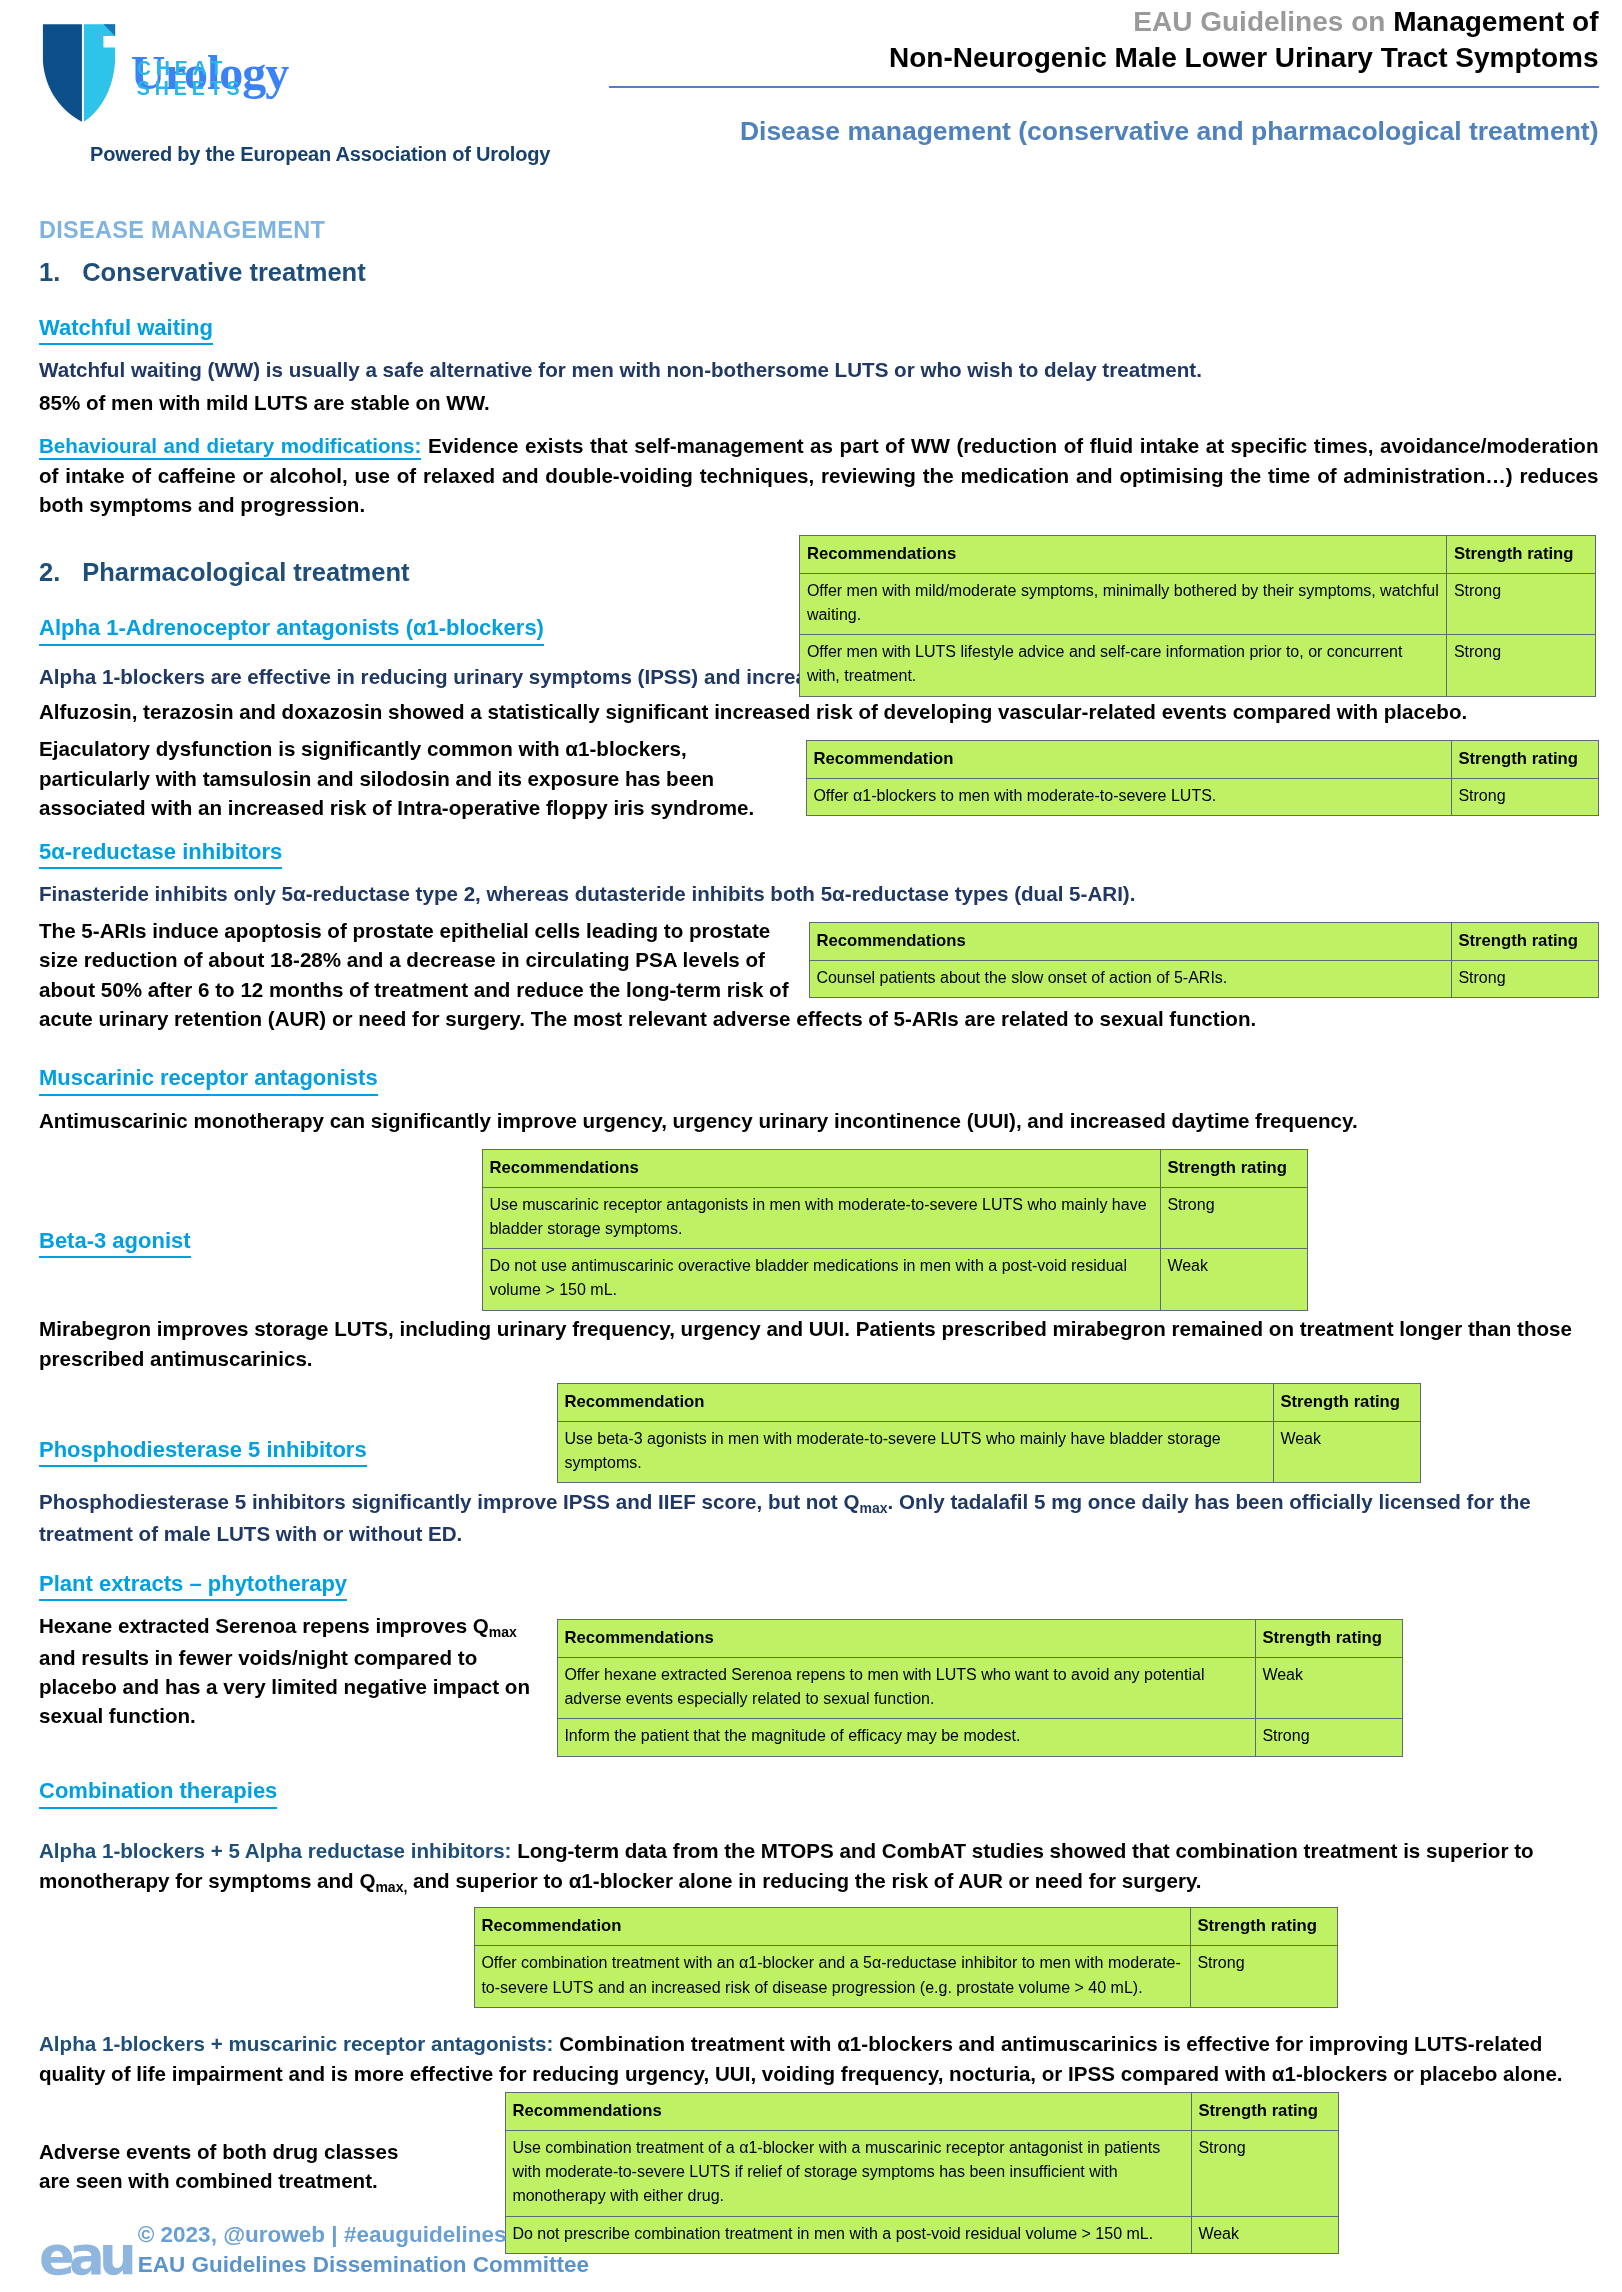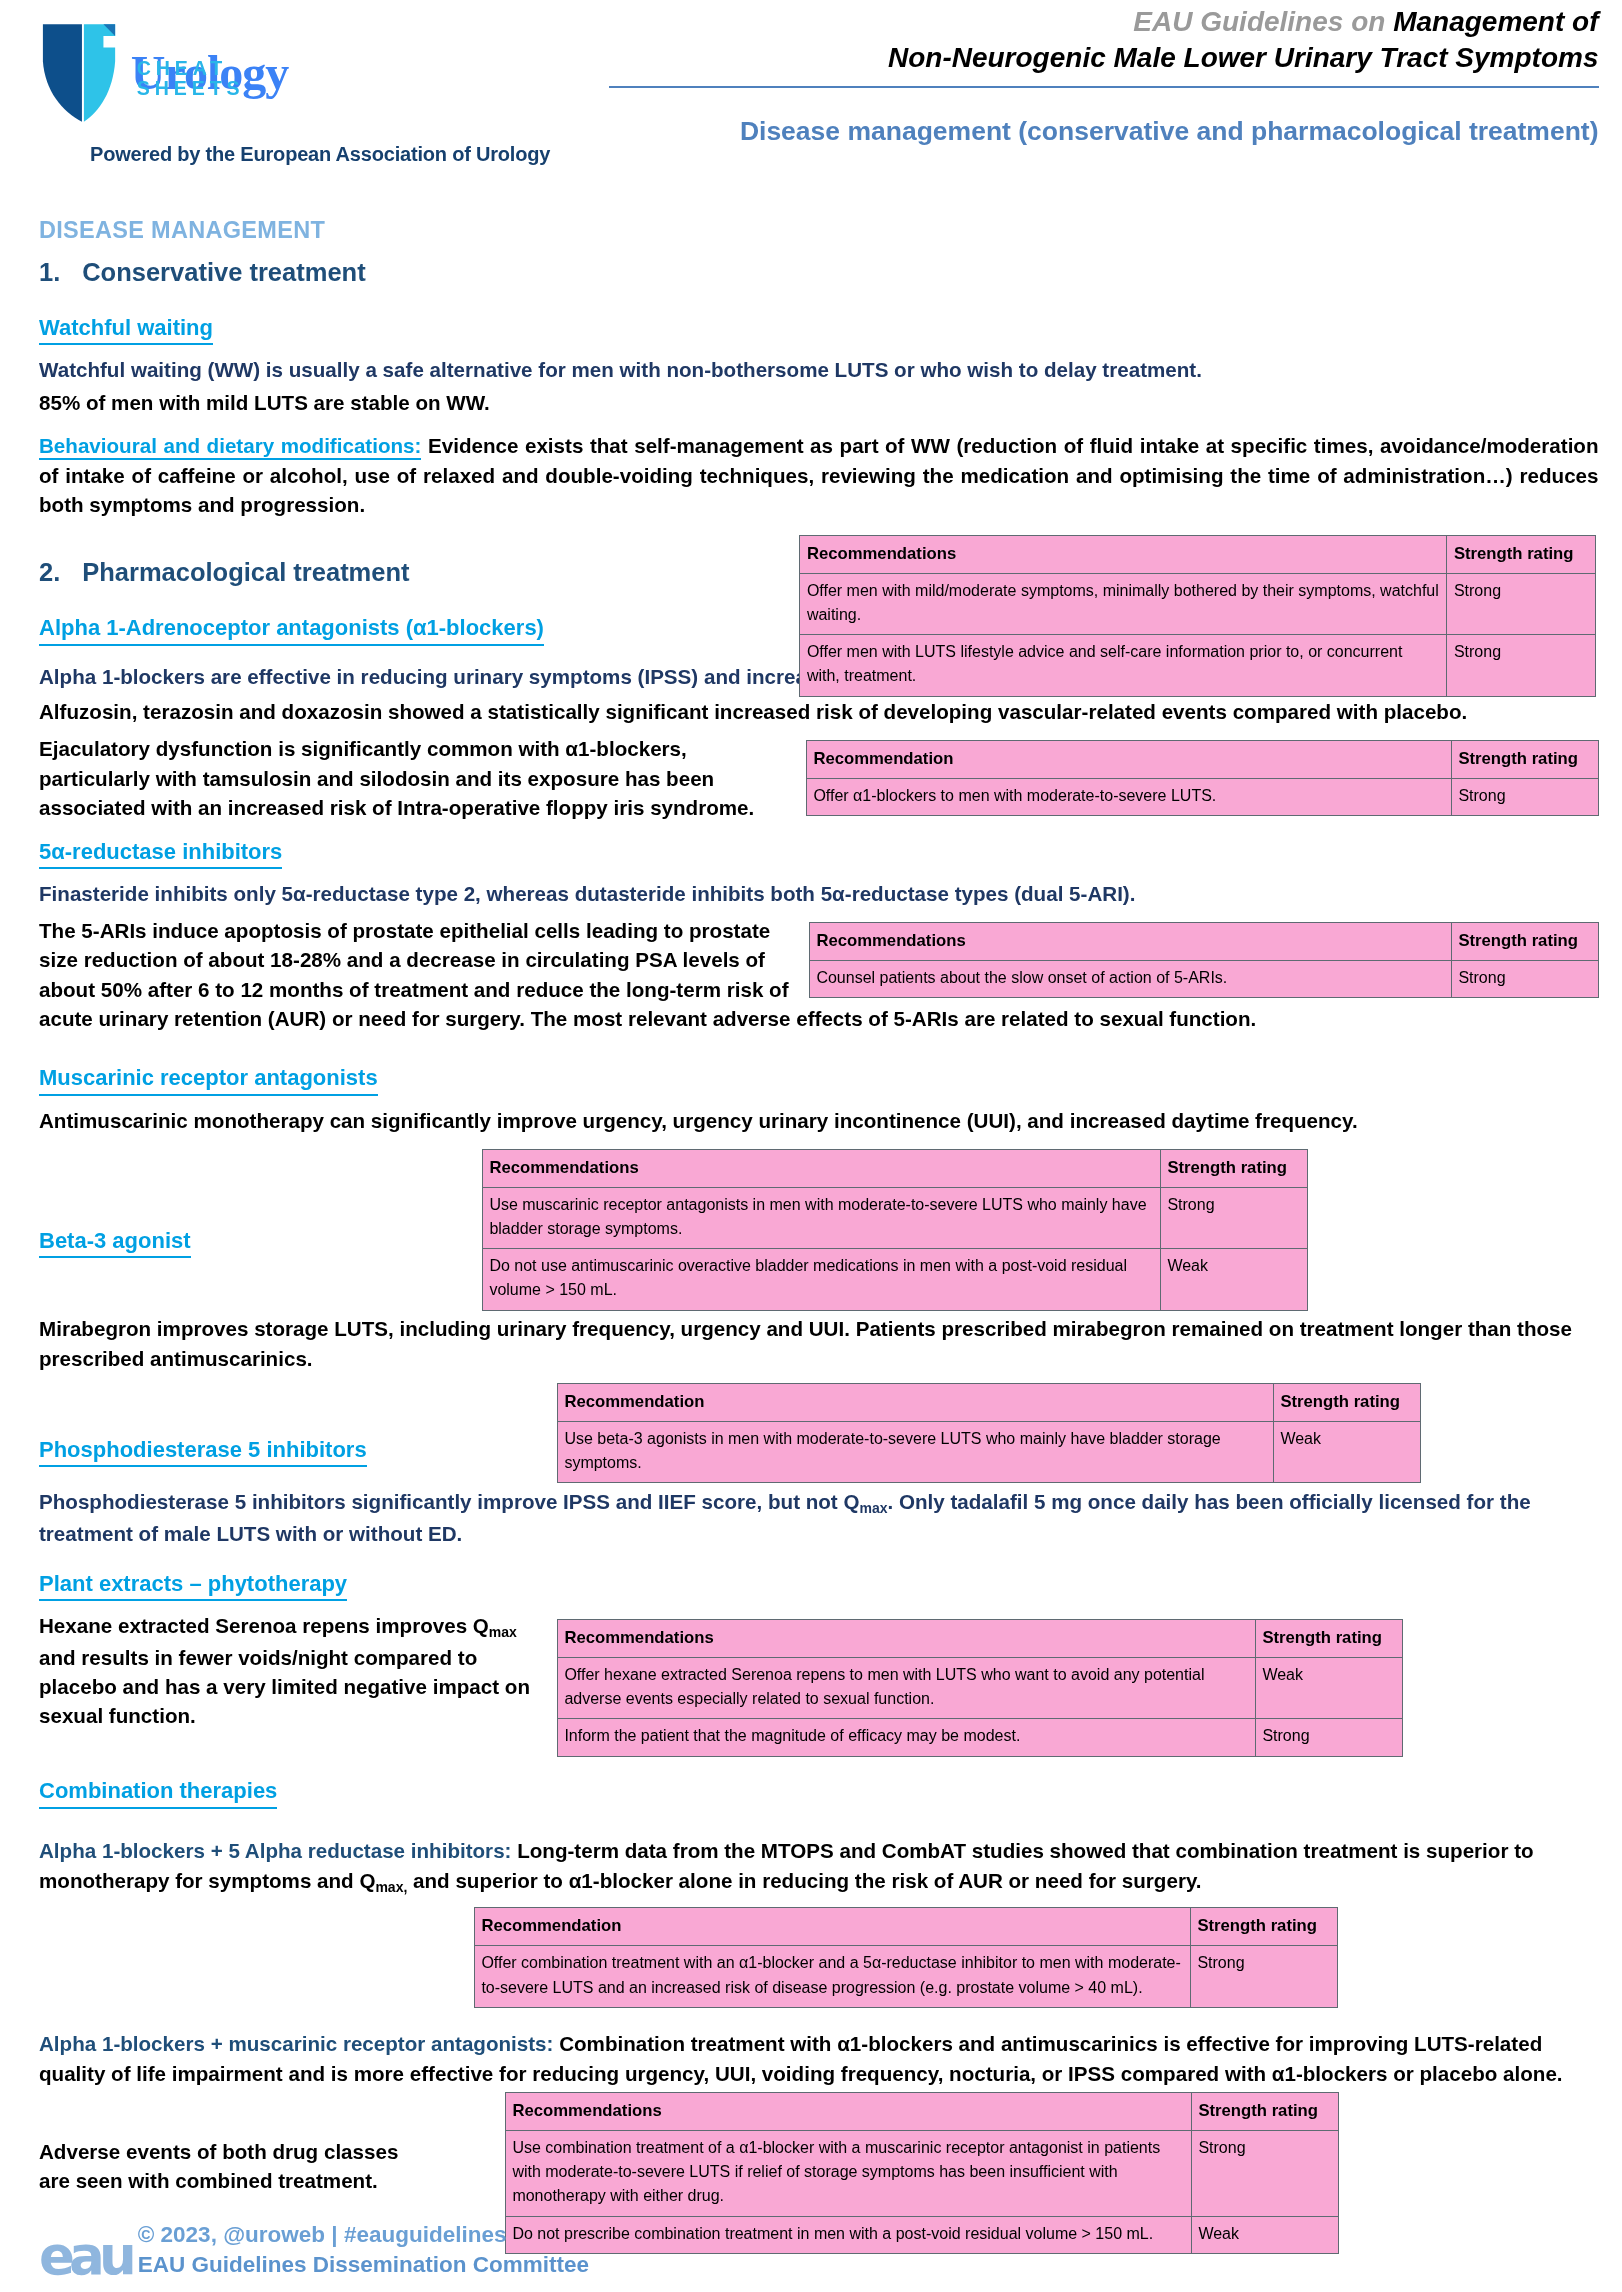--- a/index.html
+++ b/index.html
@@ -80,21 +80,20 @@
     right: 23.5px;
     top: 3.9px;
     width: 990px;
     text-align: right;
   }
   .title-line1 {
     font-size: 28px;
     font-weight: bold;
     line-height: 1.3;
     color: #000;
-    font-style: italic;
   }
   .title-line1 .grey {
     color: #9a9a9a;
   }
   .title-rule {
     margin-top: 9.8px;
     border-top: 2.9px solid #4f81bd;
     width: 990px;
   }
   .subtitle {
@@ -160,21 +159,21 @@
     color: #1f4e79;
     font-weight: bold;
     text-align: right;
   }
 
   sub { font-size: 0.68em; vertical-align: -0.28em; }
 
   
   table.rec {
     border-collapse: collapse;
-    background: #f9a8d4;
+    background: #bef264;
     font-family: "Liberation Sans", sans-serif;
     table-layout: fixed;
   }
   table.rec th, table.rec td {
     border: 1px solid #5f6a72;
     padding: 4.9px 6.9px 6.9px 6.9px;
     vertical-align: top;
     text-align: left;
     font-size: 16px;
     line-height: 1.52;

